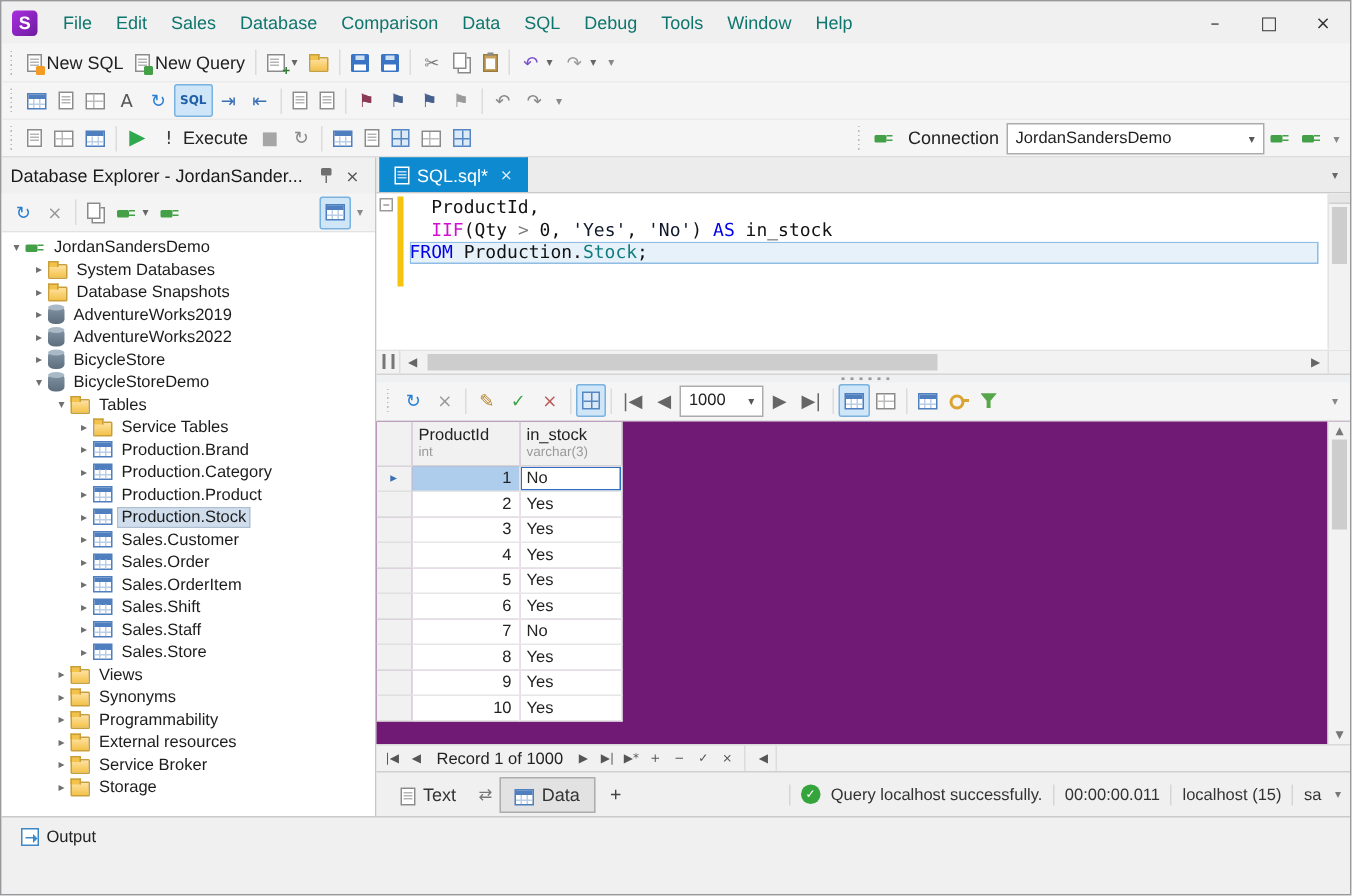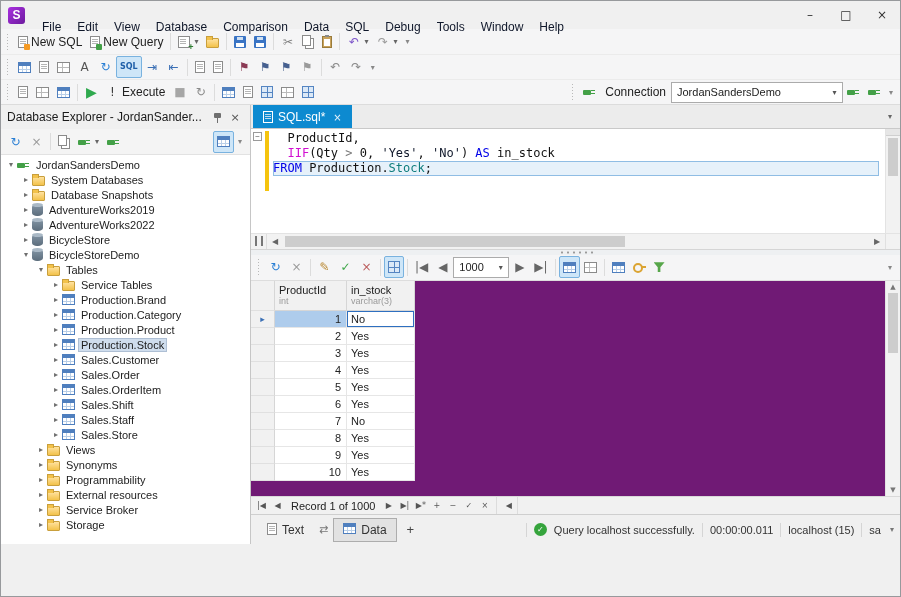--- a/index.html
+++ b/index.html
@@ -2,21 +2,21 @@
 <html><head>
 <meta charset="utf-8">
 <style>
 *{margin:0;padding:0;box-sizing:border-box;cursor:default}
 body{background:#d8d8d8;font-family:"Liberation Sans",sans-serif;font-size:12px;color:#222}
 .window{position:relative;width:901px;height:597px;border:1px solid #97999c;background:#f0f0f0;overflow:hidden}
 
 .titlebar{height:28px;display:flex;align-items:center;background:#f0f0f0;padding-left:7px}
 .appicon{width:17px;height:17px;border-radius:3px;background:linear-gradient(135deg,#a92fe0,#6d1b9e);color:#fff;font-weight:bold;font-size:12px;display:flex;align-items:center;justify-content:center;margin-right:9px}
 .menubar{display:flex;height:100%}
-.menu-item{padding:12px 8px;line-height:28px;font-size:12px;color:#0f172a}
+.menu-item{padding:0 8px;line-height:28px;font-size:12px;color:#0f766e}
 .wctrl{margin-left:auto;display:flex;height:100%}
 .wbtn{width:36px;text-align:center;line-height:28px;font-size:12px;color:#333;font-family:"DejaVu Sans",sans-serif}
 
 .tbar{height:25px;background:#f5f5f6;display:flex;align-items:center;padding:0 3px}
 .tbar+.tbar{border-top:1px solid #ebebeb}
 .grip{width:3px;height:16px;margin:0 5px 0 2px;background:repeating-linear-gradient(to bottom,#b9b9b9 0 1px,transparent 1px 3px);background-size:1px 100%;background-repeat:no-repeat;background-position:center;flex:none}
 .tsep{width:1px;height:17px;background:#dcdcdc;margin:0 3px;flex:none}
 .tspacer{flex:1}
 .tbtn{height:22px;display:inline-flex;align-items:center;padding:0 3px;border:1px solid transparent;border-radius:2px;gap:3px;flex:none}
 .tbtn.sel{background:#cee6f8;border-color:#79b2df}
@@ -91,21 +91,21 @@
 .gvscroll{width:15px;background:#f2f2f2;border-left:1px solid #e3e3e3;position:relative;flex:none}
 .gvarrow{position:absolute;left:0;right:0;text-align:center;font-size:7px;color:#777;font-family:"DejaVu Sans",sans-serif}
 .gvarrow.top{top:2px}.gvarrow.bottom{bottom:2px}
 .gvthumb{position:absolute;top:12px;left:2px;right:2px;height:60px;background:#cdcdcd}
 .recnav{height:18px;background:#f1f1f1;border-top:1px solid #d9d9d9;display:flex;align-items:center;font-size:10px;padding-left:3px;gap:1px}
 .ricon{min-width:15px;text-align:center;font-size:8px;color:#555;font-family:"DejaVu Sans",sans-serif;white-space:nowrap}
 .rtext{font-size:11px;color:#222;margin:0 5px;white-space:nowrap}
 .rtrack{flex:1;height:100%;border-left:1px solid #ddd}
 
 .bstrip{height:30px;background:#f0f0f0;border-top:1px solid #cfcfcf;display:flex;align-items:center;padding:0 6px;gap:5px}
-.btab{display:inline-flex;align-items:flex-start;gap:5px;padding:4px 9px;font-size:12px;color:#333;border:1px solid transparent}
+.btab{display:inline-flex;align-items:flex-end;gap:5px;padding:4px 9px;font-size:12px;color:#333;border:1px solid transparent}
 .btab.active{background:#e2e2e2;border-color:#adadad}
 .swap{font-size:11px;color:#777;font-family:"DejaVu Sans",sans-serif}
 .plus{font-size:13px;color:#444;padding:0 5px}
 .statusgroup{margin-left:auto;display:flex;align-items:center;gap:7px;font-size:11px;color:#333;white-space:nowrap}
 .okdot{width:13px;height:13px;border-radius:50%;background:#35a43c;color:#fff;font-size:8px;display:flex;align-items:center;justify-content:center;font-family:"DejaVu Sans",sans-serif}
 .ssep{width:1px;height:14px;background:#d5d5d5}
 .scaret{font-size:8px;color:#777;margin-left:2px;font-family:"DejaVu Sans",sans-serif}
 
 .output{height:52px;background:#f0f0f0;border-top:1px solid #c9c9c9;padding:4px 5px}
 .outtab{display:inline-flex;align-items:center;gap:5px;padding:3px 8px;font-size:11px;color:#222}
@@ -158,21 +158,21 @@
 </style>
 </head>
 <body>
 
 <div class="window">
   <div class="titlebar">
     <div class="appicon">S</div>
     <nav class="menubar" id="menubar">
         <span class="menu-item">File</span>
         <span class="menu-item">Edit</span>
-        <span class="menu-item">View</span>
+        <span class="menu-item">Sales</span>
         <span class="menu-item">Database</span>
         <span class="menu-item">Comparison</span>
         <span class="menu-item">Data</span>
         <span class="menu-item">SQL</span>
         <span class="menu-item">Debug</span>
         <span class="menu-item">Tools</span>
         <span class="menu-item">Window</span>
         <span class="menu-item">Help</span>
       </nav>
     <div class="wctrl">
@@ -712,13 +712,19 @@
           <span class="ssep"></span>
           <span>localhost (15)</span>
           <span class="ssep"></span>
           <span>sa</span>
           <span class="scaret">▾</span>
         </span>
       </div>
     </section>
   </div>
 
+  <div class="output">
+    <span class="outtab">
+      <span class="i i-door"></span>
+      <span>Output</span>
+    </span>
+  </div>
 </div>
 
 </body></html>

